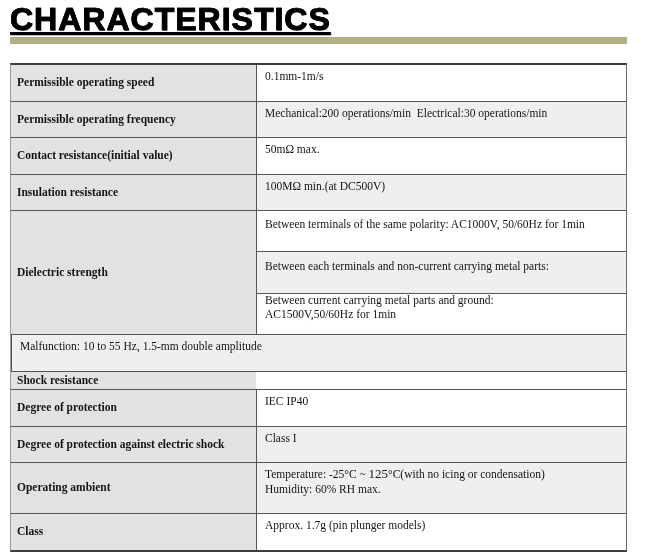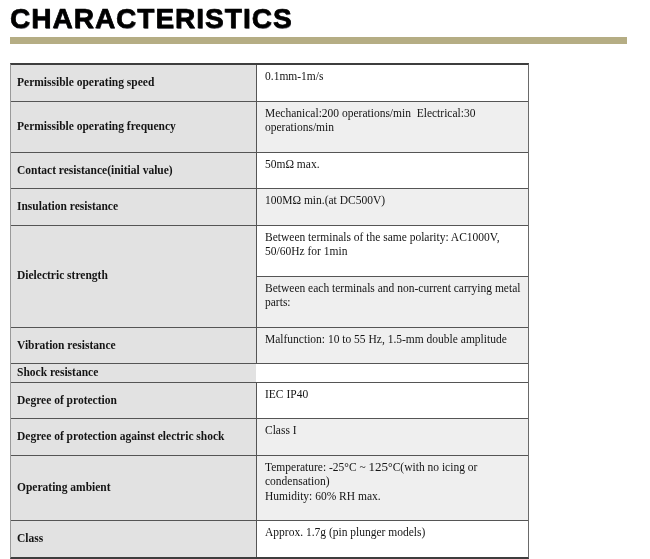--- a/index.html
+++ b/index.html
@@ -7,36 +7,37 @@
     width:650px; height:559px; overflow:hidden;
     font-family:"Liberation Serif", serif;
     color:#141414;
   }
   .page { padding:4px 0 0 10px; }
 
   .page-title {
     margin:2px 4px 0 0;
     font-family:"Liberation Sans", sans-serif;
     font-weight:bold;
-    font-size:28px;
+    font-size:32px;
     line-height:26px;
     letter-spacing:1px;
     color:#000;
     -webkit-text-stroke:0.7px #000;
     text-shadow:0.5px 0.5px 0 rgba(20,20,40,0.55);
+    text-decoration:underline;
   }
 
   .accent-bar {
     width:617px; height:7px;
     background:var(--accent,#b5ad84);
     margin-top:5px;
   }
 
   .char-table {
-    width:519px;
+    width:617px;
     margin-top:19px;
     box-sizing:border-box;
     border-left:1px solid #9a9a9a;
     border-right:1.5px solid #6a6a6a;
     border-top:2px solid #3e3e3e;
     border-bottom:2px solid #3e3e3e;
     background:#fff;
   }
   .t-row { display:flex; border-top:1.5px solid #555; }
   .t-row:first-child { border-top:none; }
@@ -110,24 +111,27 @@
       </div>
       <div class="t-row">
         <div class="label-cell">Dielectric strength</div>
         <div class="value-col">
           <div class="value-cell">
             <div class="v-line">Between terminals of the same polarity: AC1000V, 50/60Hz for 1min</div>
           </div>
           <div class="value-cell shaded">
             <div class="v-line">Between each terminals and non-current carrying metal parts:</div>
           </div>
+          <div class="value-cell">
+            <div class="v-line">Between current carrying metal parts and ground:</div>
+            <div class="v-line">AC1500V,50/60Hz for 1min</div>
+          </div>
         </div>
       </div>
       <div class="t-row">
-        <div class="label-cell">Vibration resistance</div>
         <div class="value-col">
           <div class="value-cell shaded">
             <div class="v-line">Malfunction: 10 to 55 Hz, 1.5-mm double amplitude</div>
           </div>
         </div>
       </div>
       <div class="t-row">
         <div class="label-cell">Shock  resistance</div>
       </div>
       <div class="t-row">

